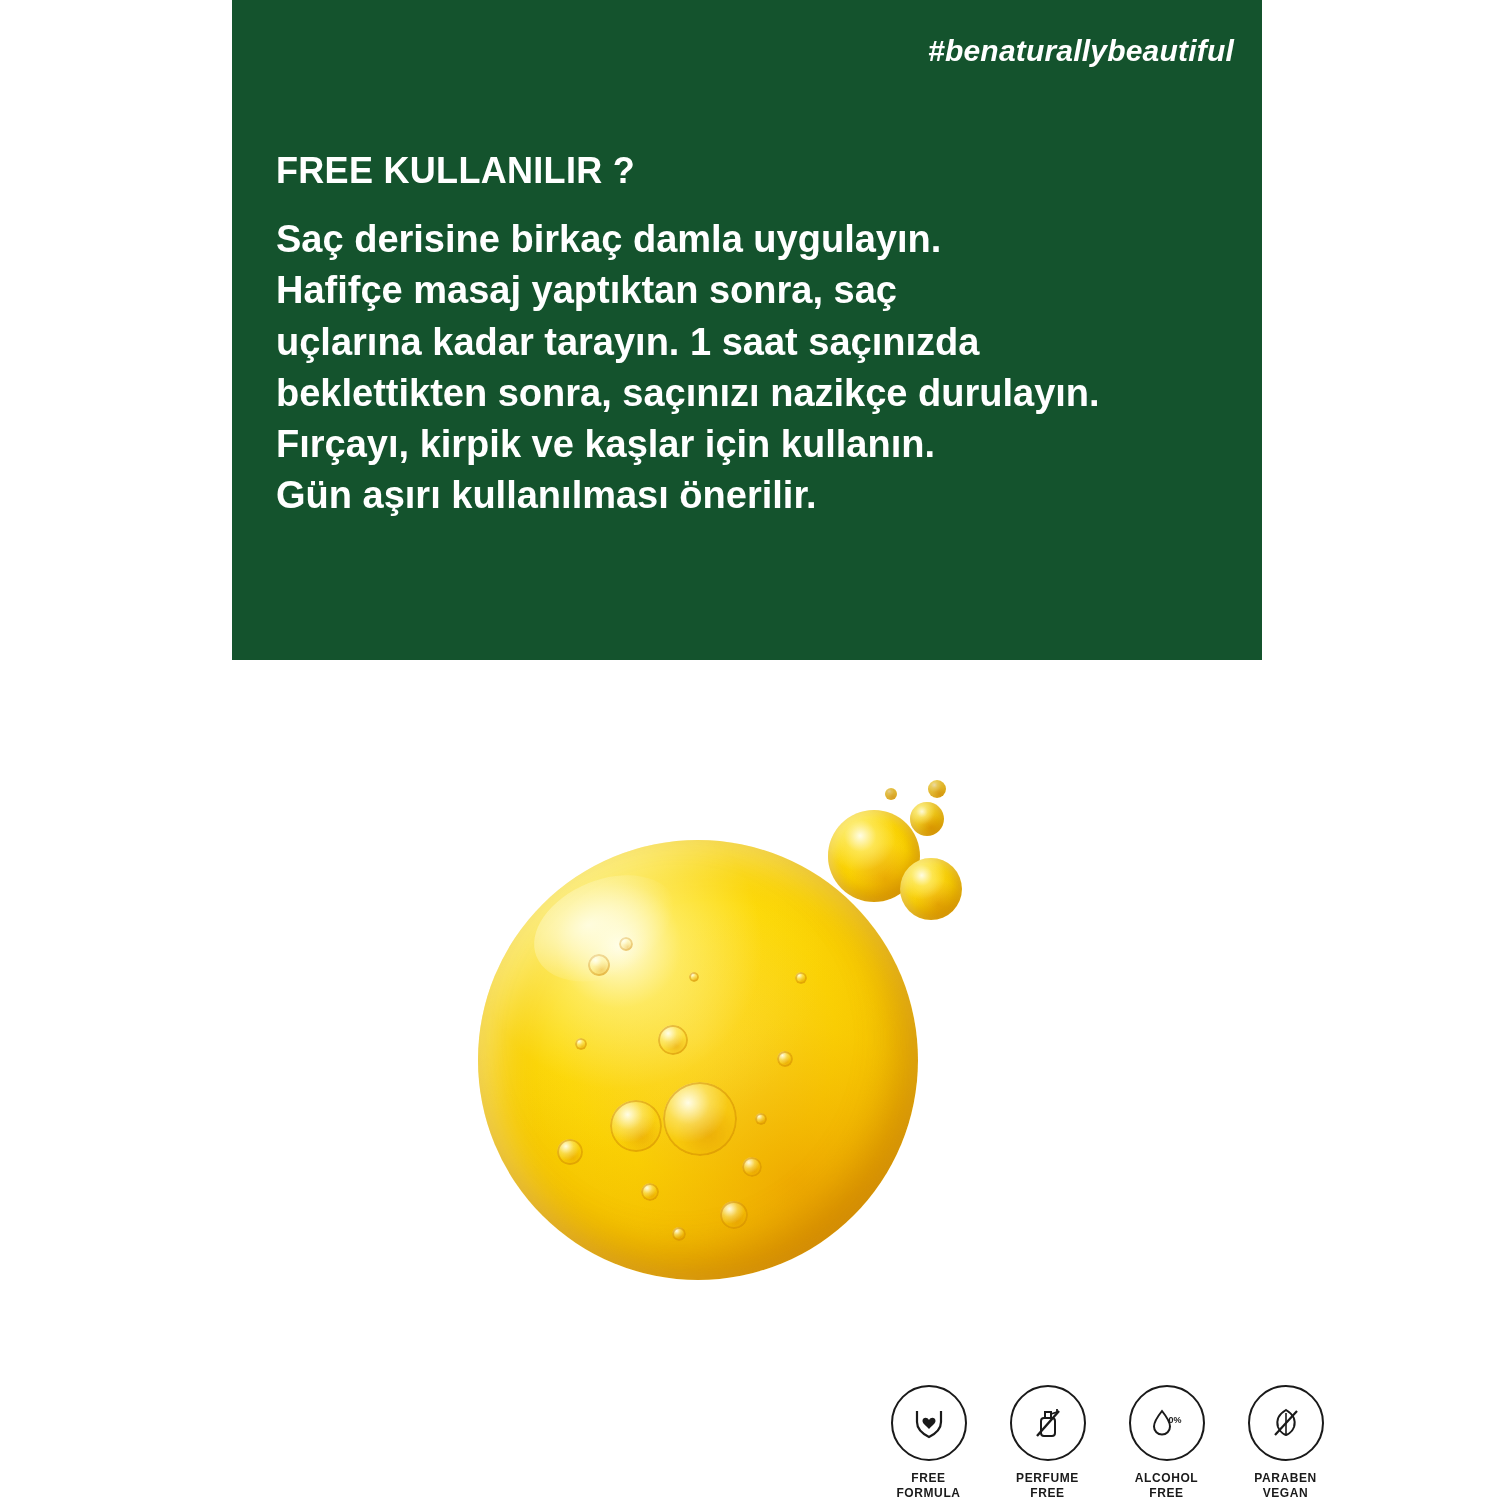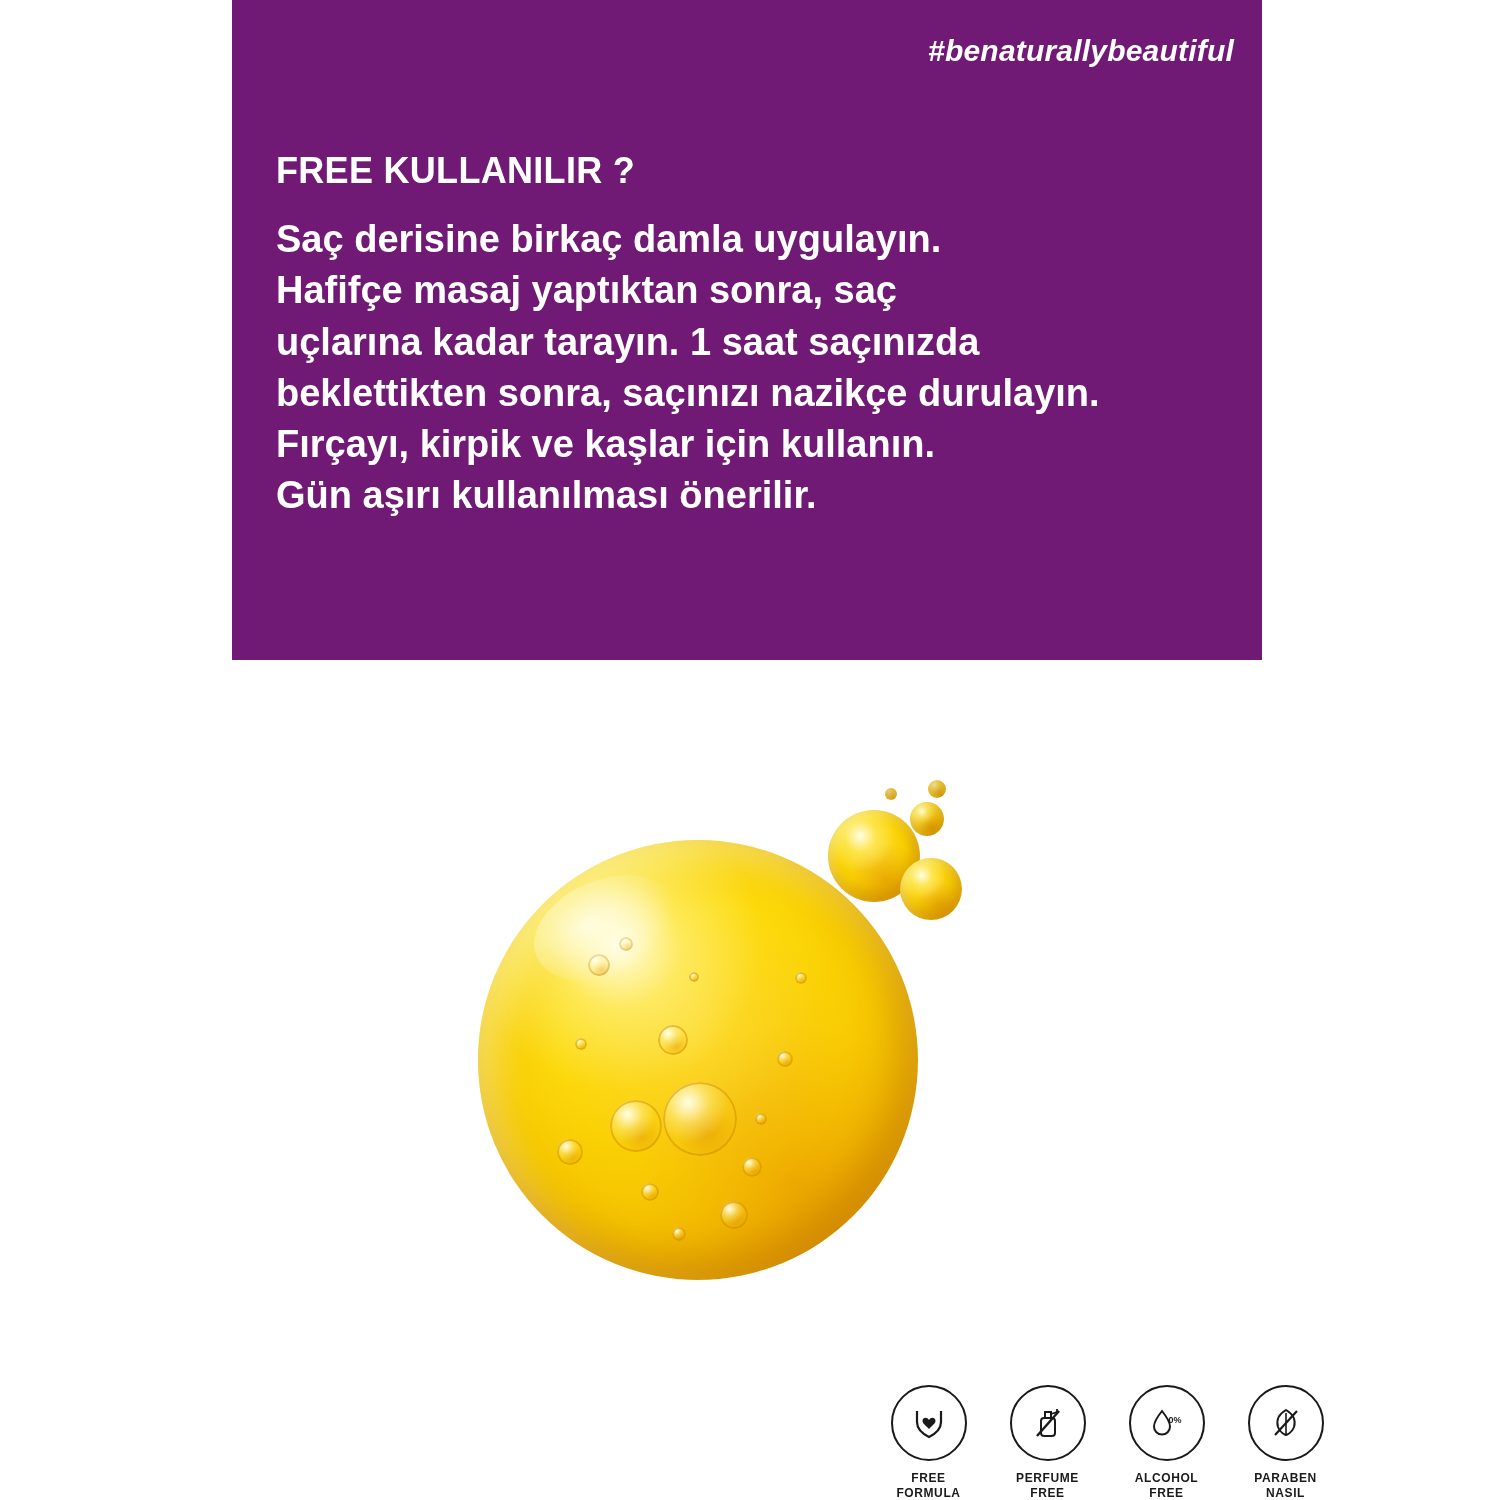--- a/index.html
+++ b/index.html
@@ -15,21 +15,21 @@
     font-family: "Liberation Sans", sans-serif;
   }
 
   
   .green-panel {
     position: absolute;
     left: 232px;
     top: 0;
     width: 1030px;
     height: 660px;
-    background: #701a75;
+    background: #14532d;
     box-sizing: border-box;
   }
 
   .hashtag {
     position: absolute;
     right: 28px;
     top: 34px;
     color: #ffffff;
     font-size: 30px;
     font-style: italic;
@@ -238,16 +238,16 @@
 
   <div class="claim">
     <div class="claim-circle">
       <svg width="42" height="42" viewBox="0 0 42 42" aria-hidden="true">
         <path d="M21 8 C14 12 11 18 13 25 C15 31 21 33 21 33 C21 33 27 31 29 25 C31 18 28 12 21 8 Z" fill="none" stroke="#1a1a1a" stroke-width="2"></path>
         <line x1="21" y1="11" x2="21" y2="33" stroke="#1a1a1a" stroke-width="1.6"></line>
         <line x1="10" y1="33" x2="32" y2="9" stroke="#1a1a1a" stroke-width="2.2"></line>
       </svg>
     </div>
     <div class="claim-label">PARABEN
-NASIL</div>
+VEGAN</div>
   </div>
 
 </div>
 
 </body></html>

